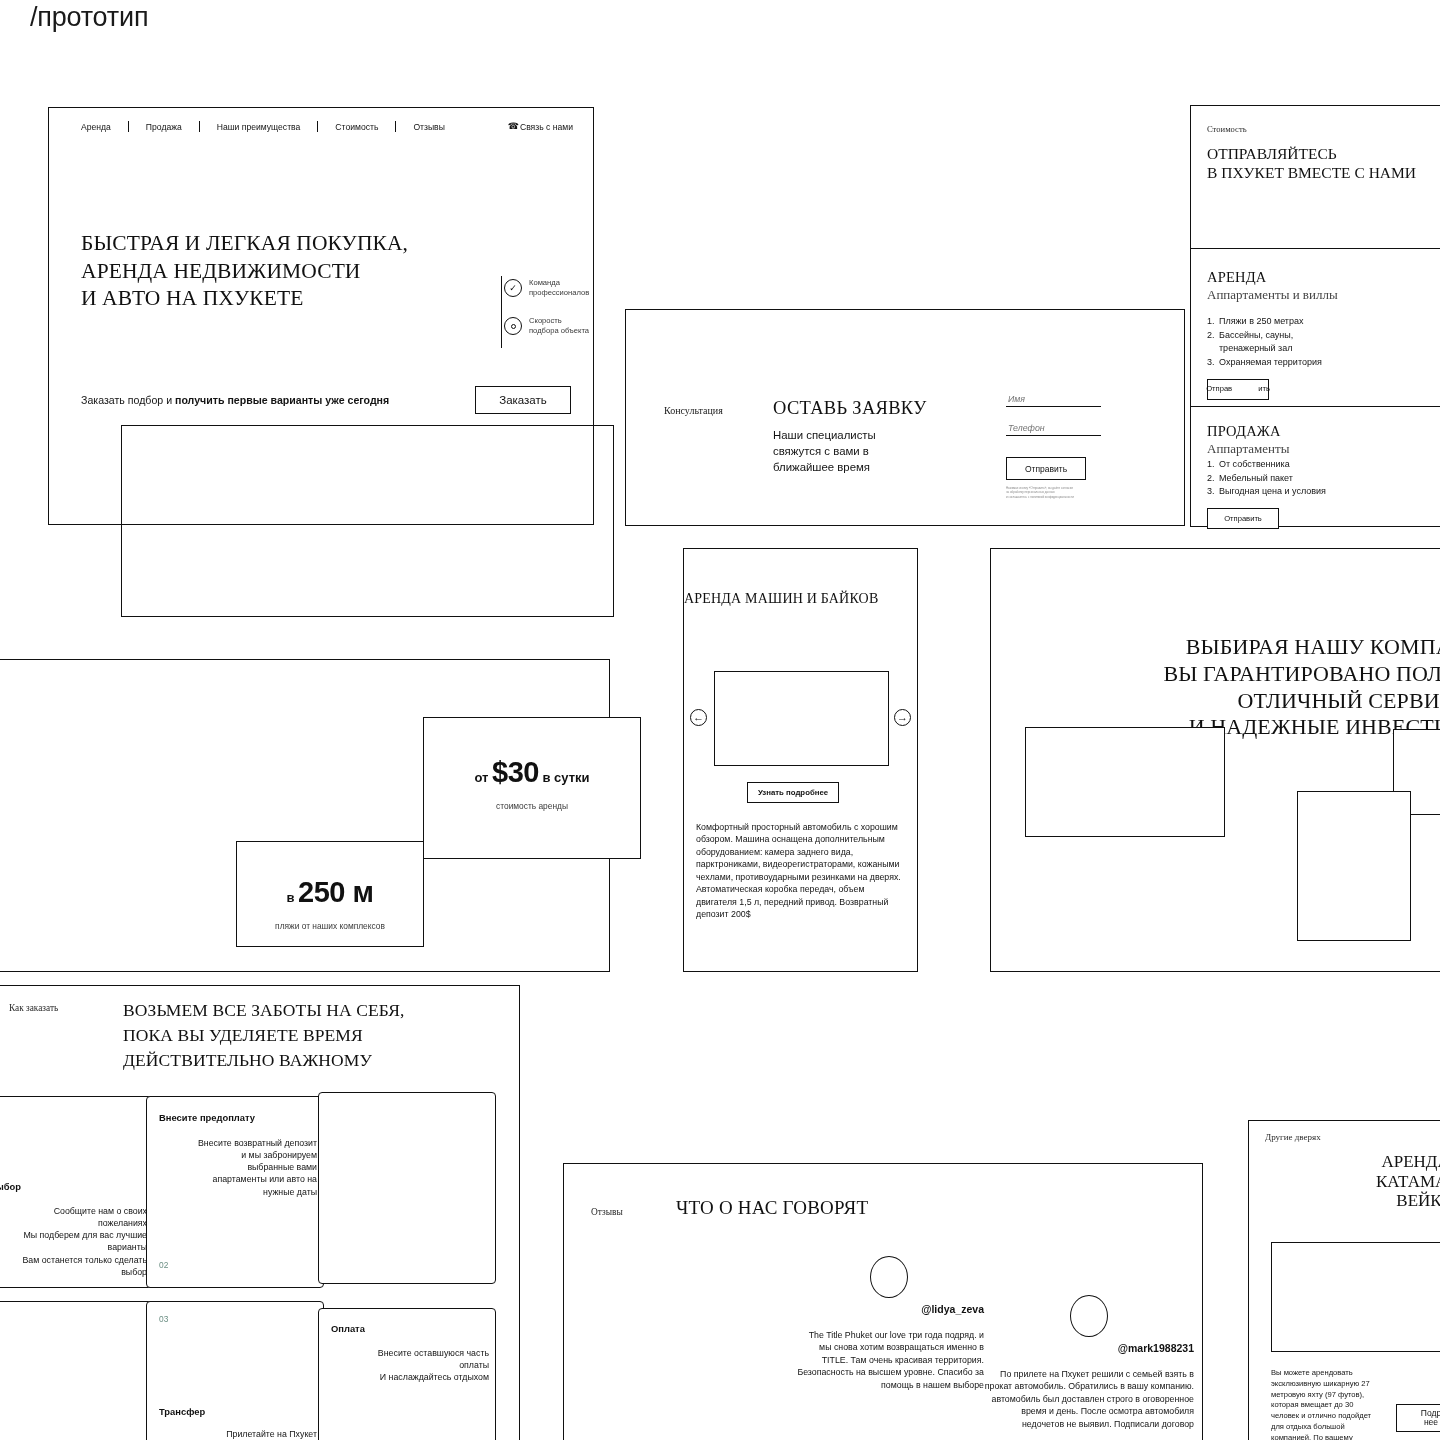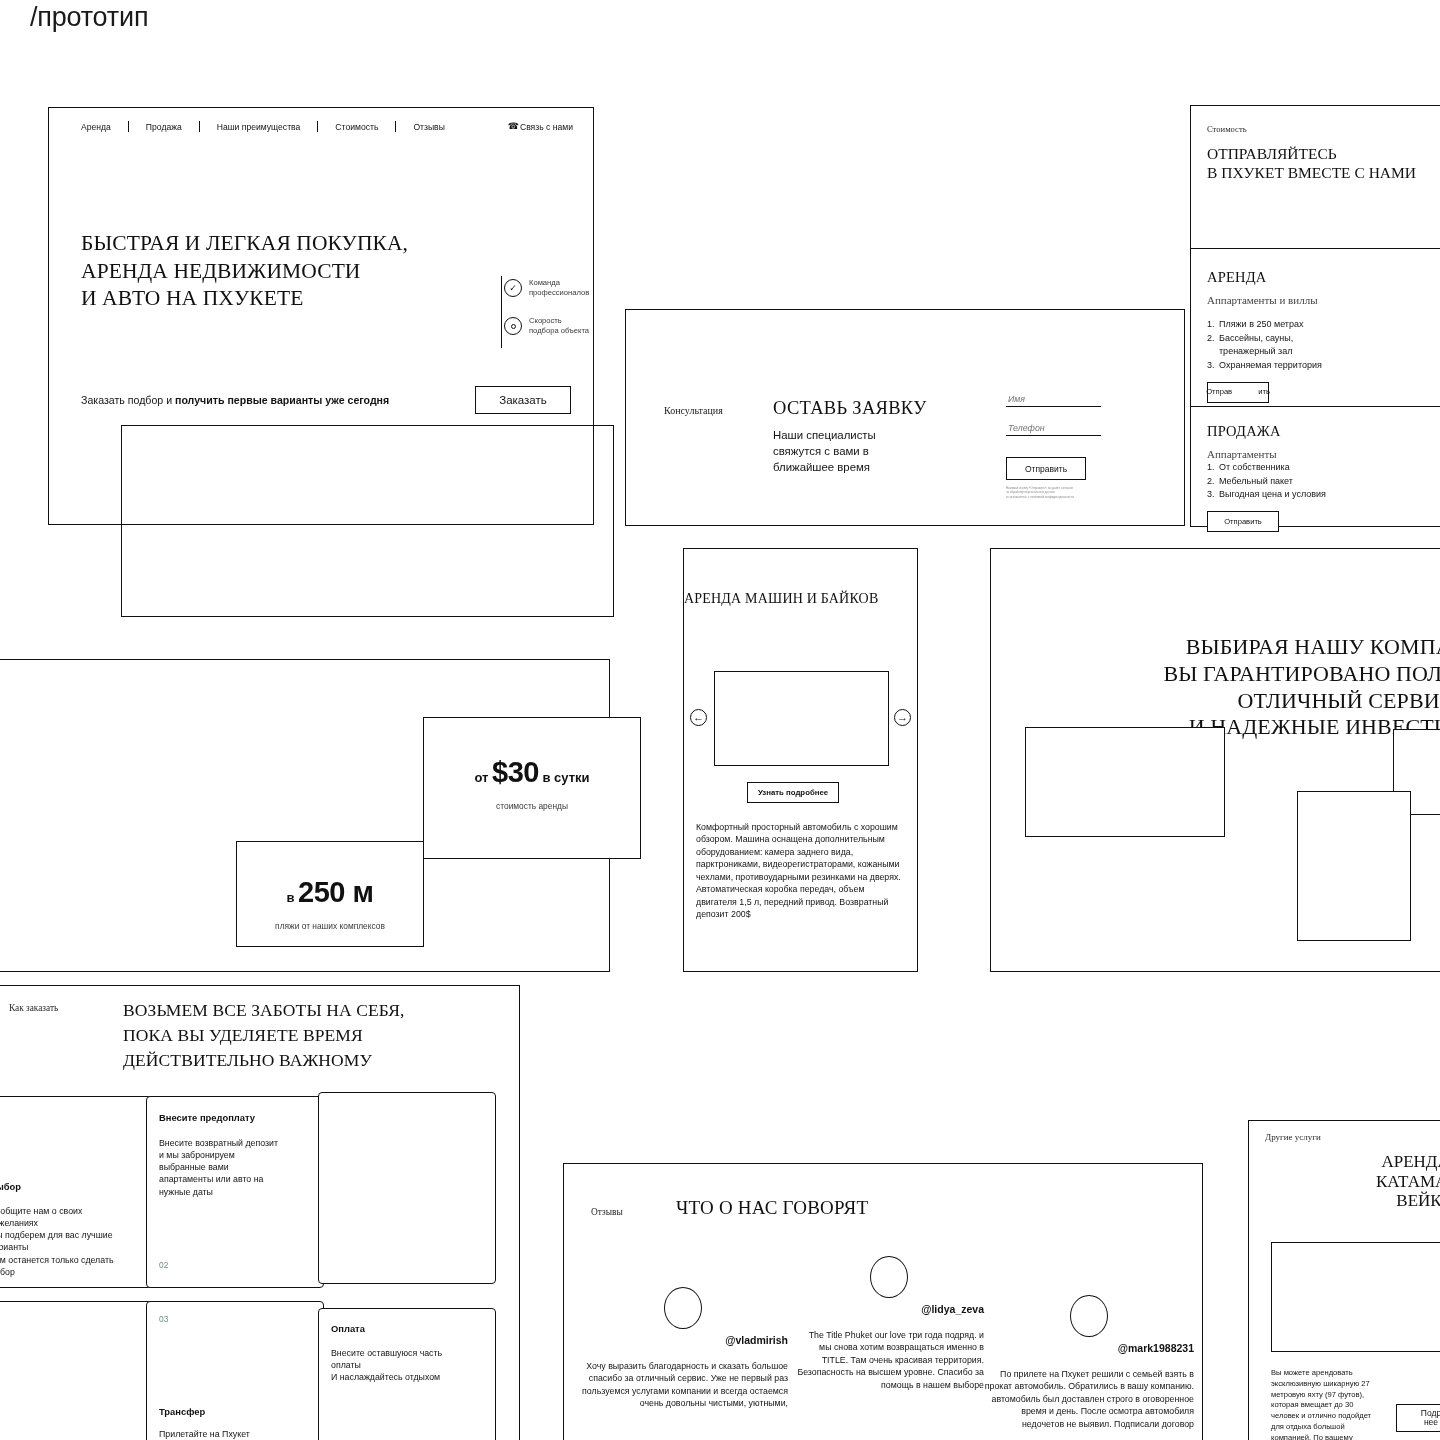--- a/index.html
+++ b/index.html
@@ -114,21 +114,21 @@
     color: #8a8a8a; filter: blur(0.35px); white-space: pre-line;
   }
 
   
   #pricing { left: 1190px; top: 105px; width: 255px; height: 422px; }
   .pr-sec { border-bottom: 1.6px solid #111; position: relative; }
   .pr-sec:last-child { border-bottom: none; }
   .pr-kicker { font-size: 8.6px; color: #2a2a2a; }
   .pr-h2 { font-size: 15.5px; font-weight: 400; line-height: 1.2; white-space: pre-line; }
   .pr-h3 { font-size: 14.5px; font-weight: 400; letter-spacing: 0.2px; }
-  .pr-sub { font-size: 11px; color: #444; margin-top: 8px; }
+  .pr-sub { font-size: 13px; color: #444; margin-top: 1px; }
   .pr-list { margin-top: 12px; font-size: 9px; line-height: 1.52; color: #141414; }
   .pr-list li { list-style: none; }
   .pr-list li span.n { display: inline-block; width: 12px; }
   .pr-list li .ind { padding-left: 12px; display: block; }
   .btn-send-pr { width: 62px; height: 21px; font-size: 7.6px; margin-top: 9px; }
   .btn-send-pr.two-line { flex-direction: row; line-height: 1.05; gap: 26px; }
 
   
   #statBig { left: -60px; top: 659px; width: 670px; height: 313px; }
   #stat30 { left: 423px; top: 717px; width: 218px; height: 142px; }
@@ -173,21 +173,21 @@
 
   
   #steps { left: -55px; top: 985px; width: 575px; height: 470px; }
   .st-kicker { position: absolute; left: 63px; top: 17px; font-size: 9.3px; color: #2b2b2b; }
   .st-title {
     position: absolute; left: 177px; top: 12px; font-size: 17.5px;
     font-weight: 400; line-height: 1.44; white-space: pre-line; letter-spacing: 0.1px;
   }
   .step-card {
     position: absolute; border: 1.9px solid #111; border-radius: 4px; background: #fff;
-    width: 178px; height: 192px;
+    width: 178px; height: 192px; text-align: right;
   }
   .step-num { position: absolute; font-size: 8.4px; color: #6c8f84; }
   .step-h { position: absolute; font-size: 9.4px; font-weight: 700; color: #111; }
   .step-b { position: absolute; font-size: 8.8px; line-height: 1.38; color: #141414; white-space: pre-line; }
 
   
   #reviews { left: 563px; top: 1163px; width: 640px; height: 300px; }
   .rv-kicker { position: absolute; left: 27px; top: 43px; font-size: 9.4px; color: #2b2b2b; }
   .rv-title { position: absolute; left: 112px; top: 33px; font-size: 19px; font-weight: 400; letter-spacing: 0.2px; }
   .rv-item { position: absolute; text-align: right; }
@@ -406,41 +406,36 @@
       <div class="step-b" style="left:12px;top:38px;right:6px;">Внесите оставшуюся часть
 оплаты
 И наслаждайтесь отдыхом</div>
     </div>
   </div>
 
   <div class="abs frame" id="reviews">
     <div class="rv-kicker serif">Отзывы</div>
     <div class="rv-title serif">ЧТО О НАС ГОВОРЯТ</div>
 
-    <div class="rv-item" style="left:14px;top:123px;width:210px;">
-      <div class="rv-ava"></div>
-      <div class="rv-name">@vladmirish</div>
-      <div class="rv-txt">Хочу выразить благодарность и сказать большое спасибо за отличный сервис. Уже не первый раз пользуемся услугами компании и всегда остаемся очень довольны чистыми, уютными,</div>
-    </div>
 
     <div class="rv-item" style="left:230px;top:92px;width:190px;">
       <div class="rv-ava"></div>
       <div class="rv-name">@lidya_zeva</div>
       <div class="rv-txt">The Title Phuket our love три года подряд. и мы снова хотим возвращаться именно в TITLE. Там очень красивая территория. Безопасность на высшем уровне. Спасибо за помощь в нашем выборе</div>
     </div>
 
     <div class="rv-item" style="left:420px;top:131px;width:210px;">
       <div class="rv-ava"></div>
       <div class="rv-name">@mark1988231</div>
       <div class="rv-txt">По прилете на Пхукет решили с семьей взять в прокат автомобиль. Обратились в вашу компанию. автомобиль был доставлен строго в оговоренное время и день. После осмотра автомобиля недочетов не выявил. Подписали договор</div>
     </div>
   </div>
 
   <div class="abs frame" id="yacht">
-    <div class="yc-kicker serif">Другие услуги</div>
+    <div class="yc-kicker serif">Другие дверях</div>
     <div class="yc-title serif">АРЕНДА ЯХТЫ,
 КАТАМАРАНОВ,
 ВЕЙКБОРДОВ</div>
     <div class="yc-media"></div>
     <div class="yc-desc">Вы можете арендовать эксклюзивную шикарную 27 метровую яхту (97 футов), которая вмещает до 30 человек и отлично подойдет для отдыха большой компанией. По вашему желанию организуем рыбалку. Так же к вашим услугам катамараны, вейкборды</div>
   </div>
   <button class="btn abs btn-yc" style="left:1396px;top:1404px;">
     <span>Подр</span>
     <span>нее</span>
   </button>

